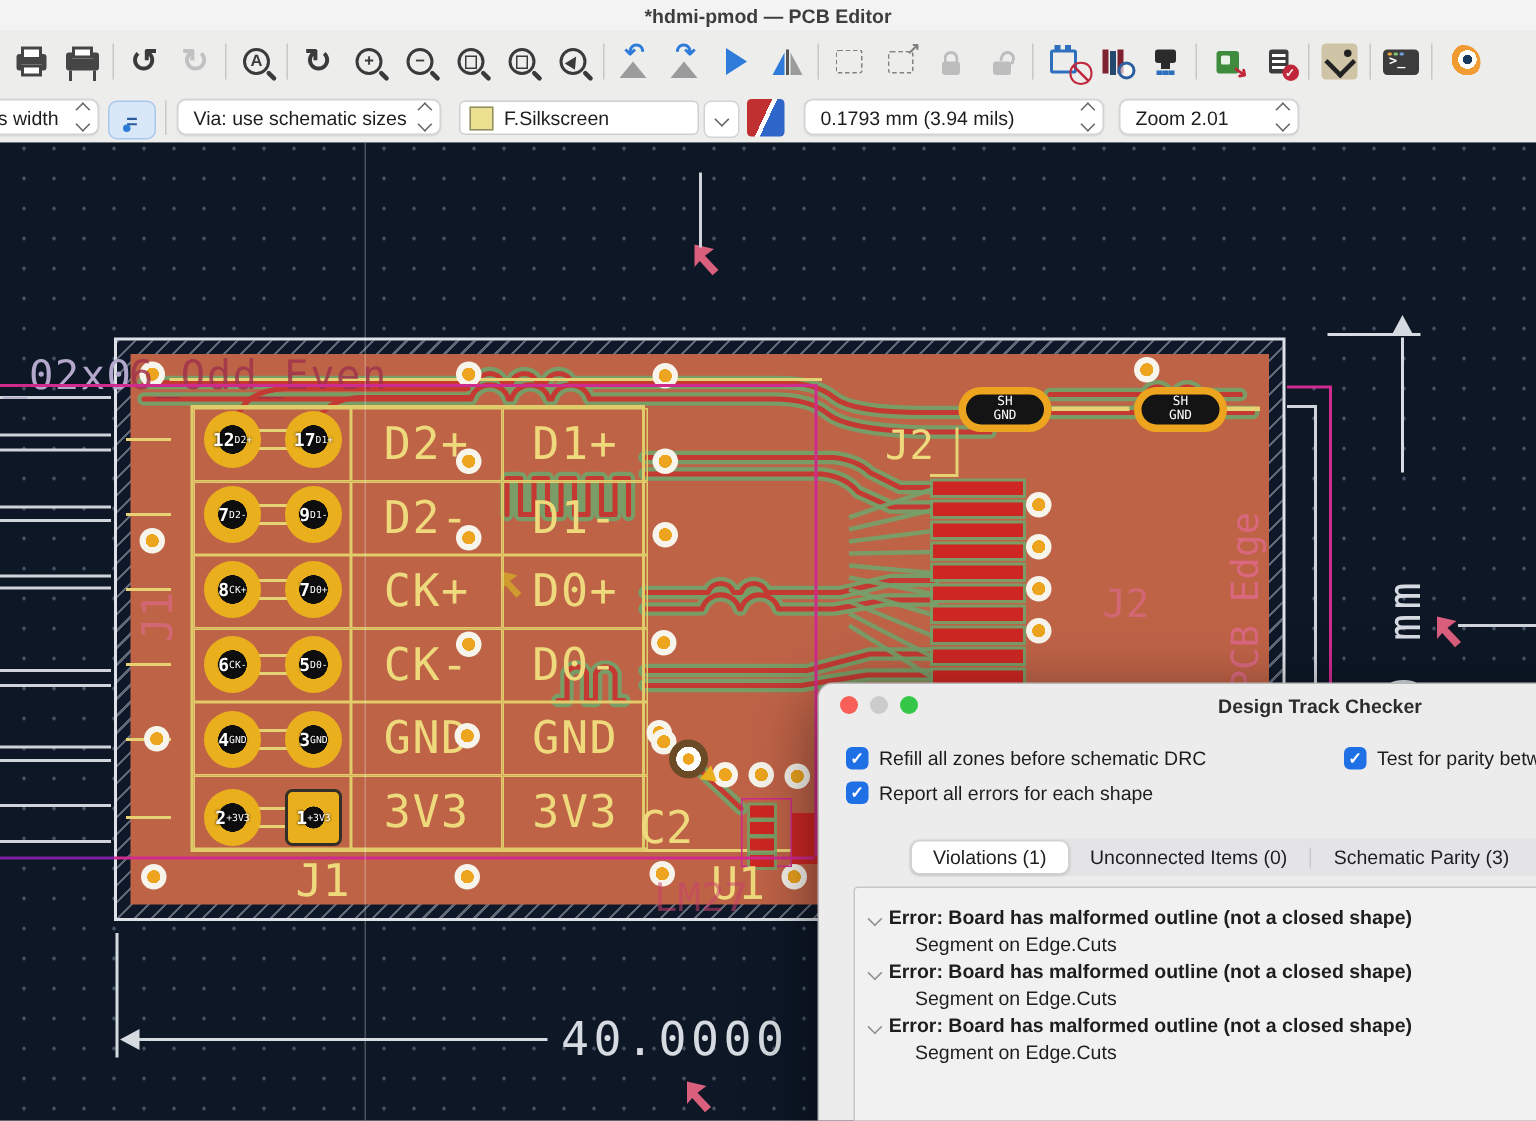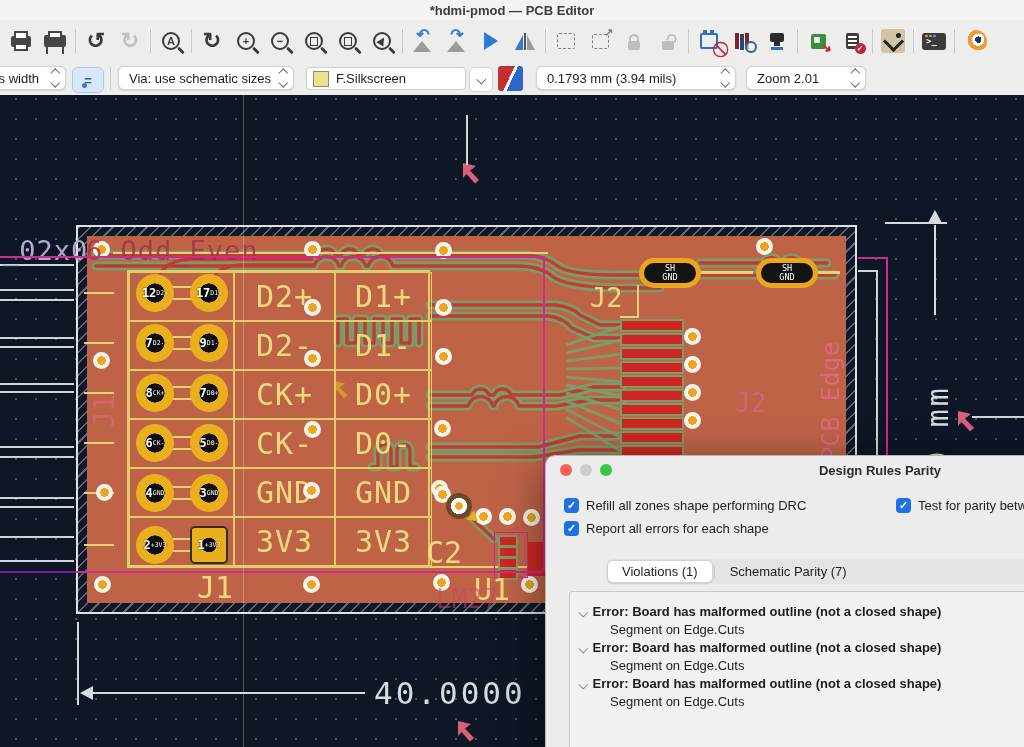--- a/index.html
+++ b/index.html
@@ -566,38 +566,39 @@
   <div class="arrUp" style="left:928px;top:115px"></div>
   <div class="vl" style="left:934px;top:130px;height:90px;background:#d6dbe1"></div>
   <div class="dimtxt" style="left:787px;top:378px;width:300px;text-align:center;font-size:30px;transform:rotate(-90deg)">20.0000 mm</div>
 </div>
 
 <div class="dlg">
   <div class="dlgTitle">
     <span class="tl" style="left:14px;background:#f75f58"></span>
     <span class="tl" style="left:34px;background:#cccbcb"></span>
     <span class="tl" style="left:54px;background:#34c748"></span>
-    <span>Design Rules Parity</span>
+    <span>Design Track Checker</span>
   </div>
   <div class="cbRow" style="left:18px;top:42px">
     <span class="cb">✓</span>
-    <span>Refill all zones shape performing DRC</span>
+    <span>Refill all zones before schematic DRC</span>
   </div>
   <div class="cbRow" style="left:18px;top:65px">
     <span class="cb">✓</span>
     <span>Report all errors for each shape</span>
   </div>
   <div class="cbRow" style="left:350px;top:42px">
     <span class="cb">✓</span>
     <span>Test for parity between PCB and schematic</span>
   </div>
   <div class="tabs">
     <span class="tab sel">Violations (1)</span>
+    <span class="tab">Unconnected Items (0)</span>
     <span class="tabSep"></span>
-    <span class="tab">Schematic Parity (7)</span>
+    <span class="tab">Schematic Parity (3)</span>
   </div>
   <div class="panel">
     <div class="err">
       <div class="errT">
           <span class="chv chvD"></span>
           <span>Error: Board has malformed outline (not a closed shape)</span>
         </div>
       <div class="errD">Segment on Edge.Cuts</div>
     </div>
     <div class="err">

